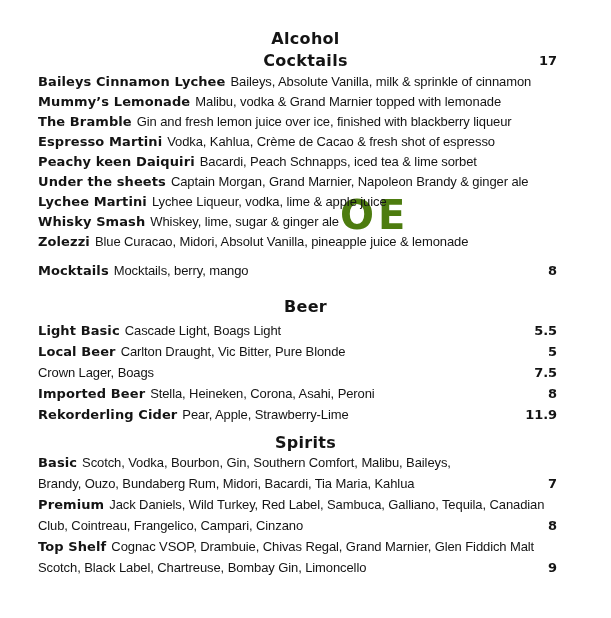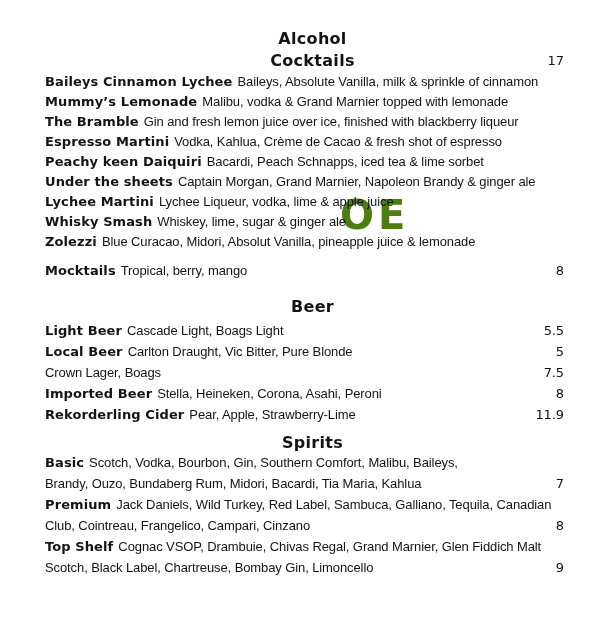--- a/index.html
+++ b/index.html
@@ -9,21 +9,20 @@
     color:#141414;
     font-family:"Liberation Sans", sans-serif;
     position:relative;
     overflow:hidden;
   }
   .content {
     position:absolute;
     left:38px;
     top:0;
     width:519px; 
-    margin-left:7px;
   }
   .page-title {
     margin-top:28px;
     font-family:"DejaVu Sans", sans-serif;
     font-weight:bold;
     font-size:16px;
     line-height:22px;
     text-align:center;
     position:relative;
     left:8px;
@@ -55,21 +54,21 @@
     font-weight:bold;
     font-size:13px;
     margin-right:5px;
     letter-spacing:0.1px;
   }
   .price {
     position:absolute;
     right:0;
     top:0;
     font-family:"DejaVu Sans", sans-serif;
-    font-weight:normal;
+    font-weight:bold;
     font-size:13px;
   }
   .mocktails-row { margin-top:8px; }
   .beer-heading { margin-top:16px; margin-bottom:4px; }
   .spirits-heading { margin-top:8px; }
   .watermark {
     position:absolute;
     left:340px;
     top:192px;
     font-family:"DejaVu Sans", sans-serif;
@@ -118,28 +117,28 @@
     <span class="name">Lychee Martini</span><span>Lychee Liqueur, vodka, lime &amp; apple juice</span>
   </div>
   <div class="row cocktail-row">
     <span class="name">Whisky Smash</span><span>Whiskey, lime, sugar &amp; ginger ale</span>
   </div>
   <div class="row cocktail-row">
     <span class="name">Zolezzi</span><span>Blue Curacao, Midori, Absolut Vanilla, pineapple juice &amp; lemonade</span>
   </div>
 
   <div class="row std-row mocktails-row">
-    <span class="name">Mocktails</span><span>Tropical, berry, mango</span>
+    <span class="name">Mocktails</span><span>Mocktails, berry, mango</span>
     <span class="price">8</span>
   </div>
 
   <div class="section-heading beer-heading">Beer</div>
 
   <div class="row std-row">
-    <span class="name">Light Beer</span><span>Cascade Light, Boags Light</span>
+    <span class="name">Light Basic</span><span>Cascade Light, Boags Light</span>
     <span class="price">5.5</span>
   </div>
   <div class="row std-row">
     <span class="name">Local Beer</span><span>Carlton Draught, Vic Bitter, Pure Blonde</span>
     <span class="price">5</span>
   </div>
   <div class="row std-row">
     <span>Crown Lager, Boags</span>
     <span class="price">7.5</span>
   </div>

